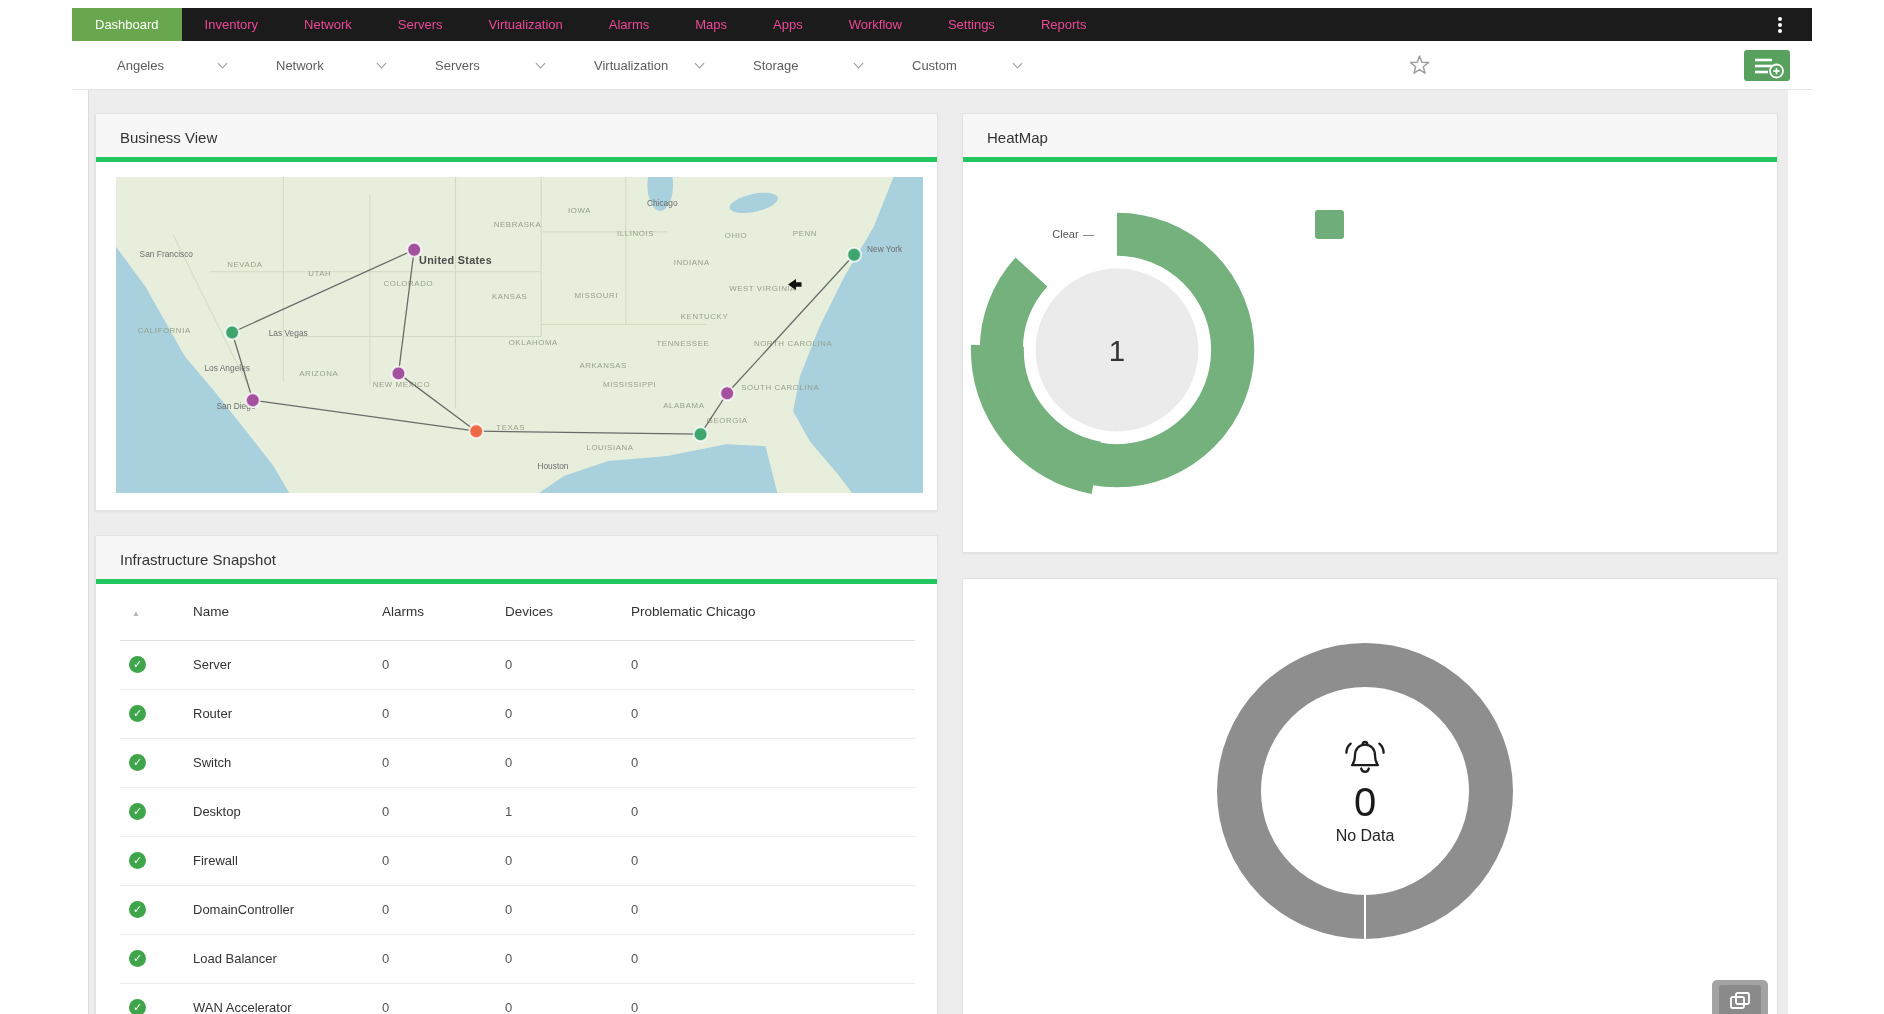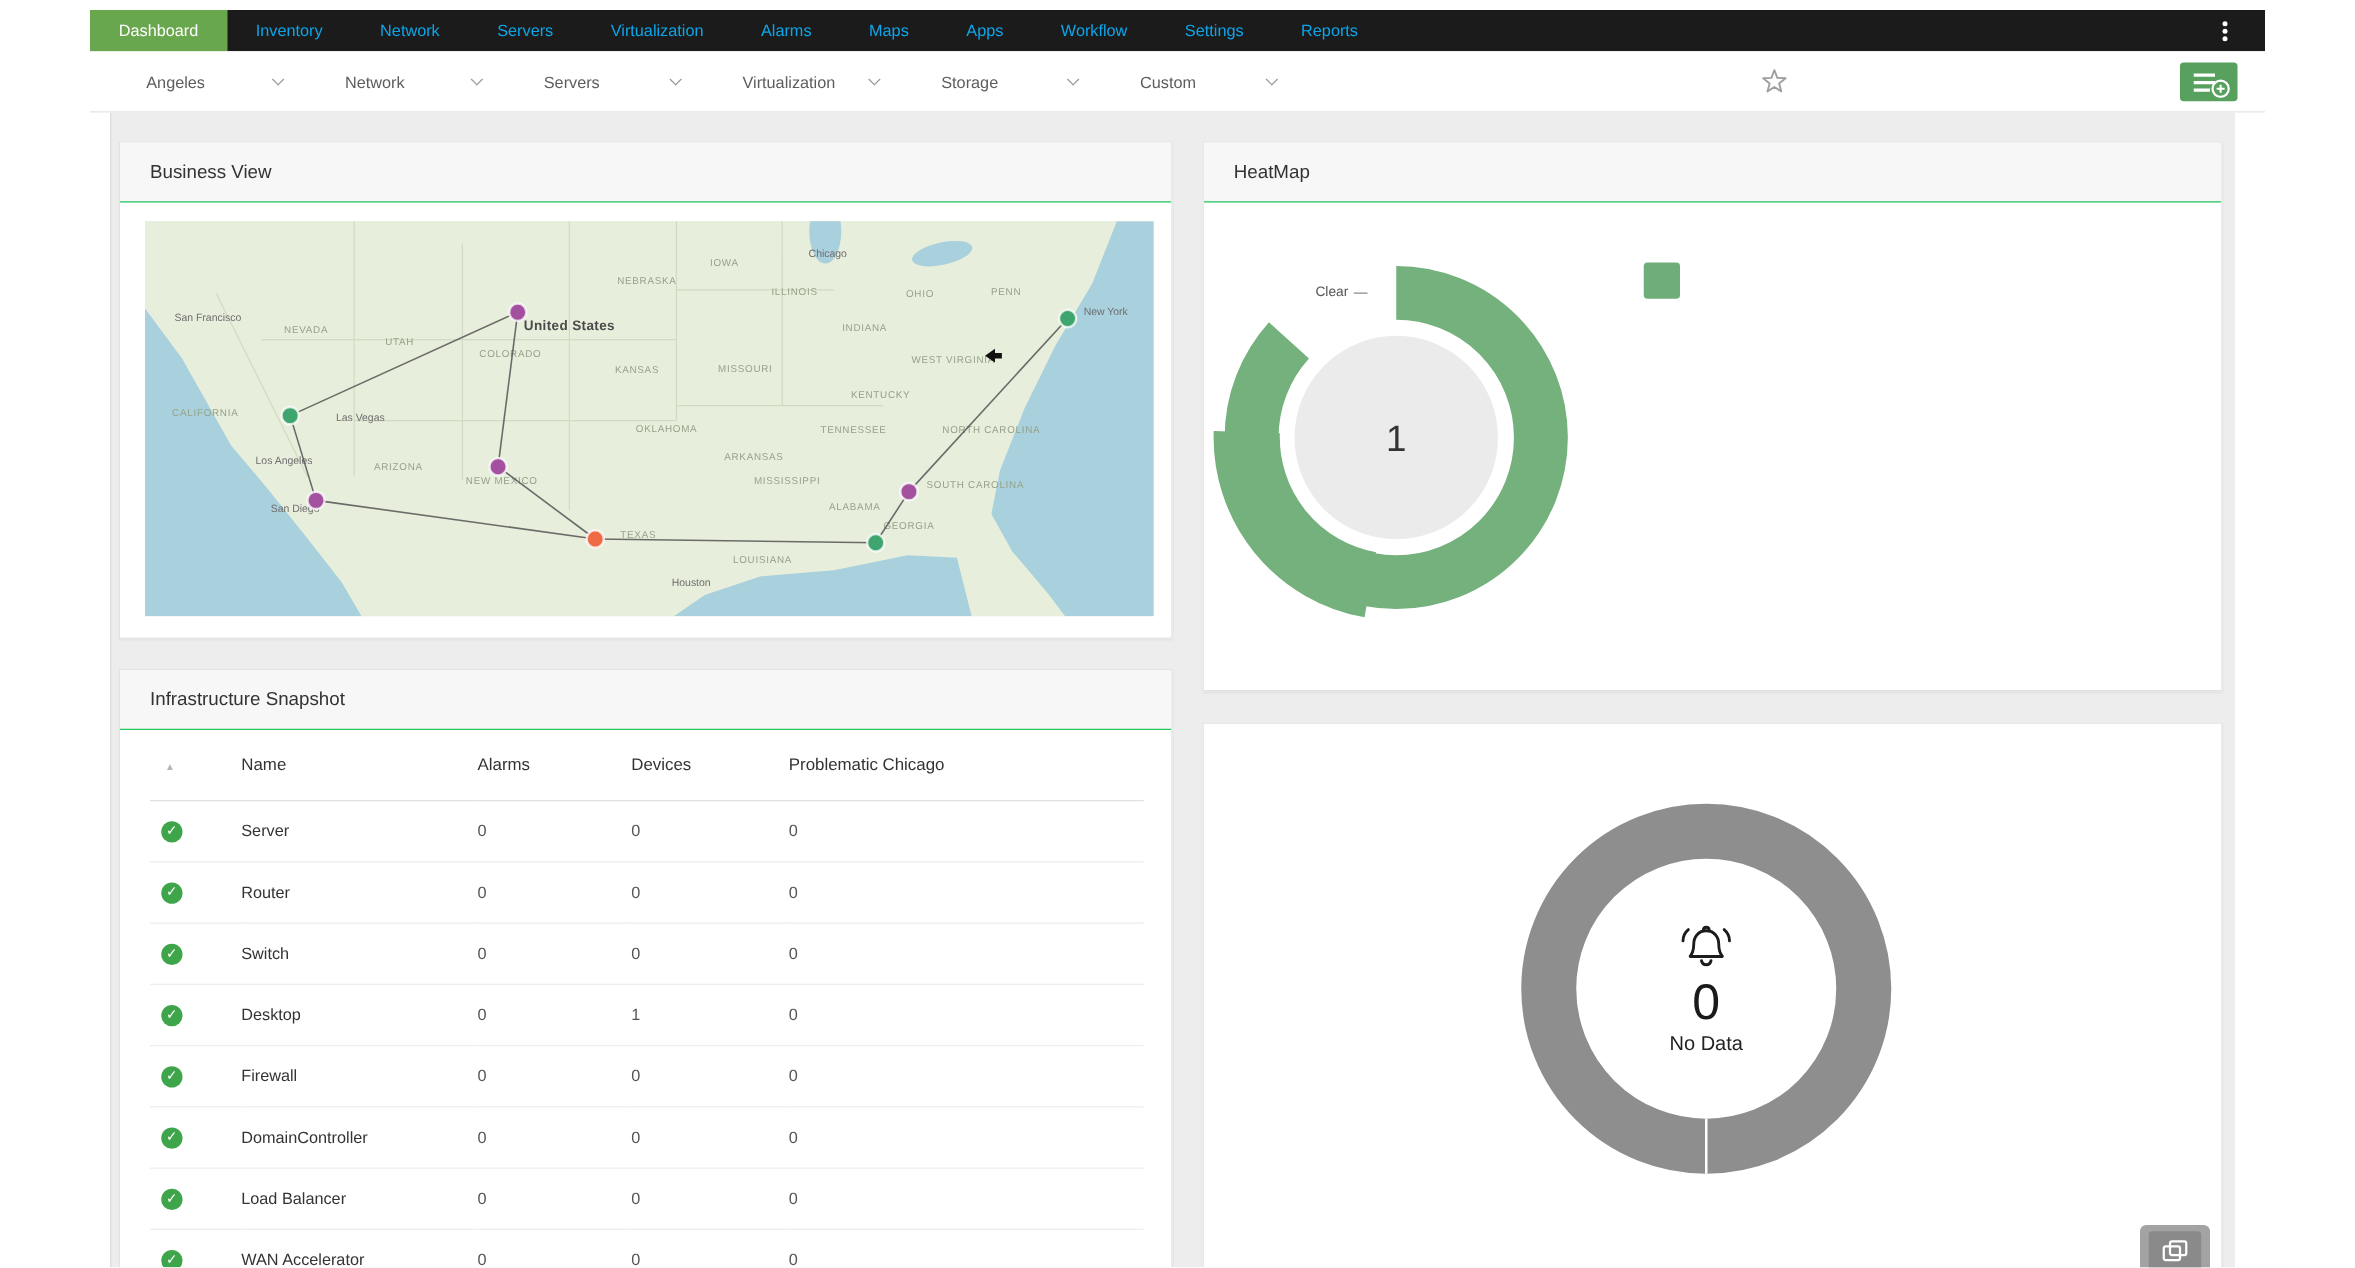--- a/index.html
+++ b/index.html
@@ -4,39 +4,39 @@
 <style>
   * { box-sizing: border-box; margin: 0; padding: 0; }
   html,body { background:#fff; }
   body { font-family:"Liberation Sans","DejaVu Sans",sans-serif; }
   .stage { position:relative; width:1884px; height:1014px; background:#fff; overflow:hidden; }
   .app { position:absolute; left:72px; top:8px; width:1740px; height:1006px; }
 
   
   .topnav { display:flex; align-items:stretch; height:33px; background:#1b1b1b; }
   .tn-items { display:flex; align-items:center; }
-  .tn-item { color:#0ea5e9; font-size:13px; line-height:33px; padding:0 23px; cursor:pointer; white-space:nowrap; }
+  .tn-item { color:#ec4899; font-size:13px; line-height:33px; padding:0 23px; cursor:pointer; white-space:nowrap; }
   .tn-item.active { background:#69a74e; color:#fff; }
   .kebab-wrap { margin-left:auto; display:flex; align-items:center; padding-right:30px; }
   .kebab { width:4px; height:4px; background:#fff; border-radius:50%; box-shadow:0 -6px 0 #fff, 0 6px 0 #fff; }
 
   
   .subnav { position:relative; height:49px; background:#fff; border-bottom:1px solid #e4e4e4; display:flex; align-items:center; padding-left:45px; }
   .sn-item { width:159px; display:flex; align-items:center; padding-right:50px; cursor:pointer; }
   .sn-label { font-size:13px; color:#5d5d5d; }
   .chev { width:7px; height:7px; border-right:1.4px solid #9a9a9a; border-bottom:1.4px solid #9a9a9a; transform:rotate(45deg); margin-left:auto; margin-top:-3px; }
   .fav-star { position:absolute; left:1337px; top:14px; cursor:pointer; }
   .add-dash-btn { position:absolute; left:1672px; top:9px; width:46px; height:31px; background:#57a05e; border:none; border-radius:3px; cursor:pointer; display:flex; align-items:center; justify-content:center; }
 
   
   .content { margin-left:16px; width:1700px; height:924px; background:#ededed; border-left:1px solid #dcdcdc; overflow:hidden; display:flex; gap:24px; padding:23px 10px 0 6px; }
   .col-l { width:843px; flex:none; }
   .col-r { flex:1; }
   .card { background:#fff; border:1px solid #e2e2e2; box-shadow:0 1px 2px rgba(0,0,0,0.06); }
-  .card-hd { height:48px; line-height:48px; padding:0 24px; background:#f7f7f7; border-bottom:1px solid #22c55e; font-size:15px; color:#333; }
+  .card-hd { height:48px; line-height:48px; padding:0 24px; background:#f7f7f7; border-bottom:5px solid #22c55e; font-size:15px; color:#333; }
 
   
   .card-bv { height:398px; overflow:hidden; }
   .bv-body { padding:15px 16px 0 20px; }
   .map-svg { display:block; width:807px; height:316px; background:#e7eedb; }
   .m-state { font-size:8px; fill:#95a28b; letter-spacing:0.6px; }
   .m-city  { font-size:8.5px; fill:#6e6e6e; }
   .m-country { font-size:11px; fill:#4a4a4a; font-weight:bold; letter-spacing:0.3px; }
   .m-edge { stroke:#555; stroke-width:1.3; opacity:0.85; }
   .m-node { stroke:rgba(255,255,255,0.75); stroke-width:2; cursor:pointer; }

